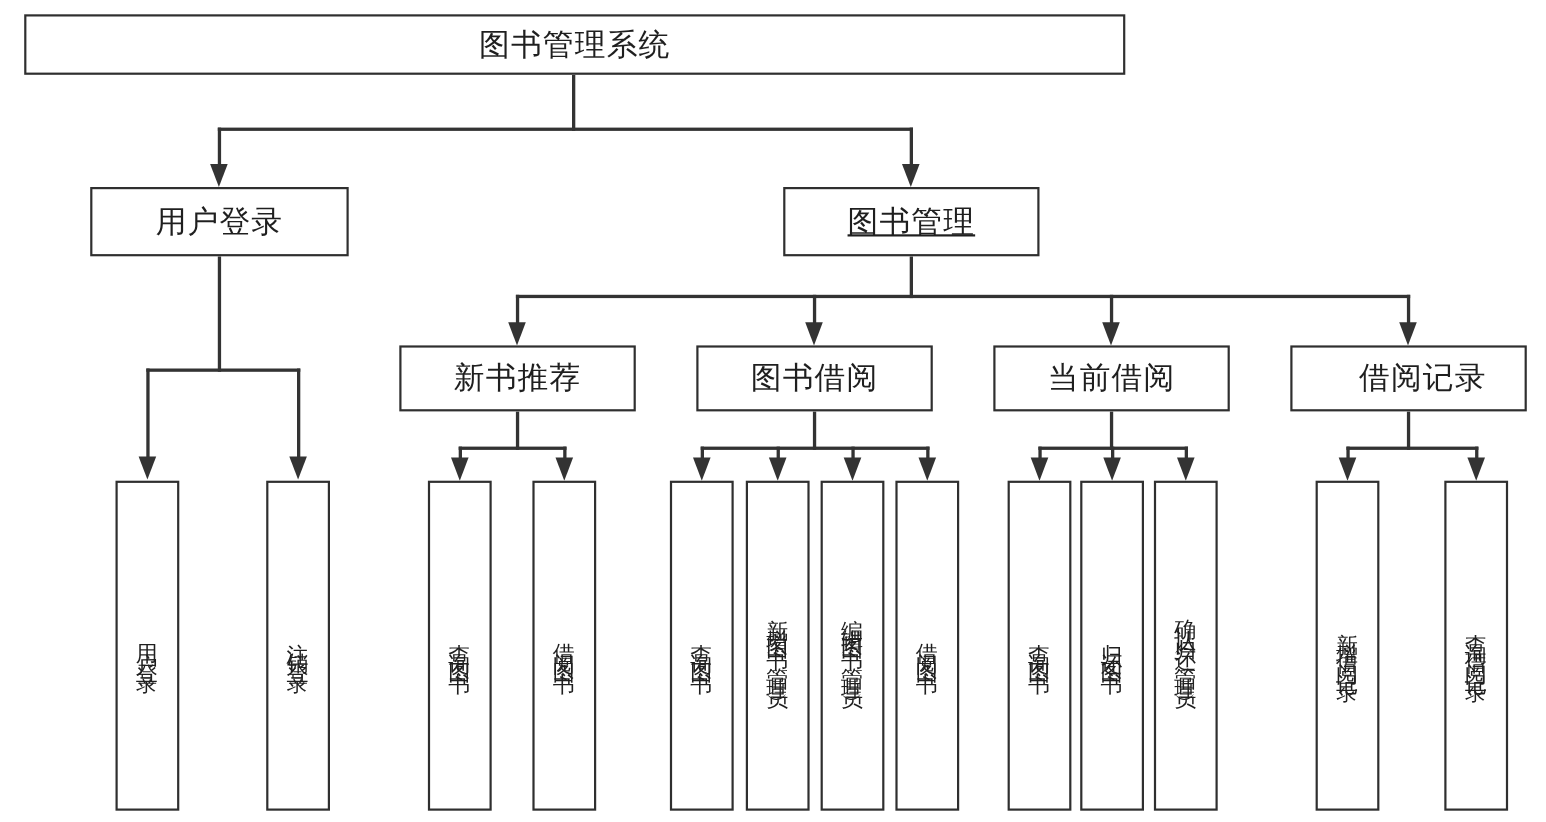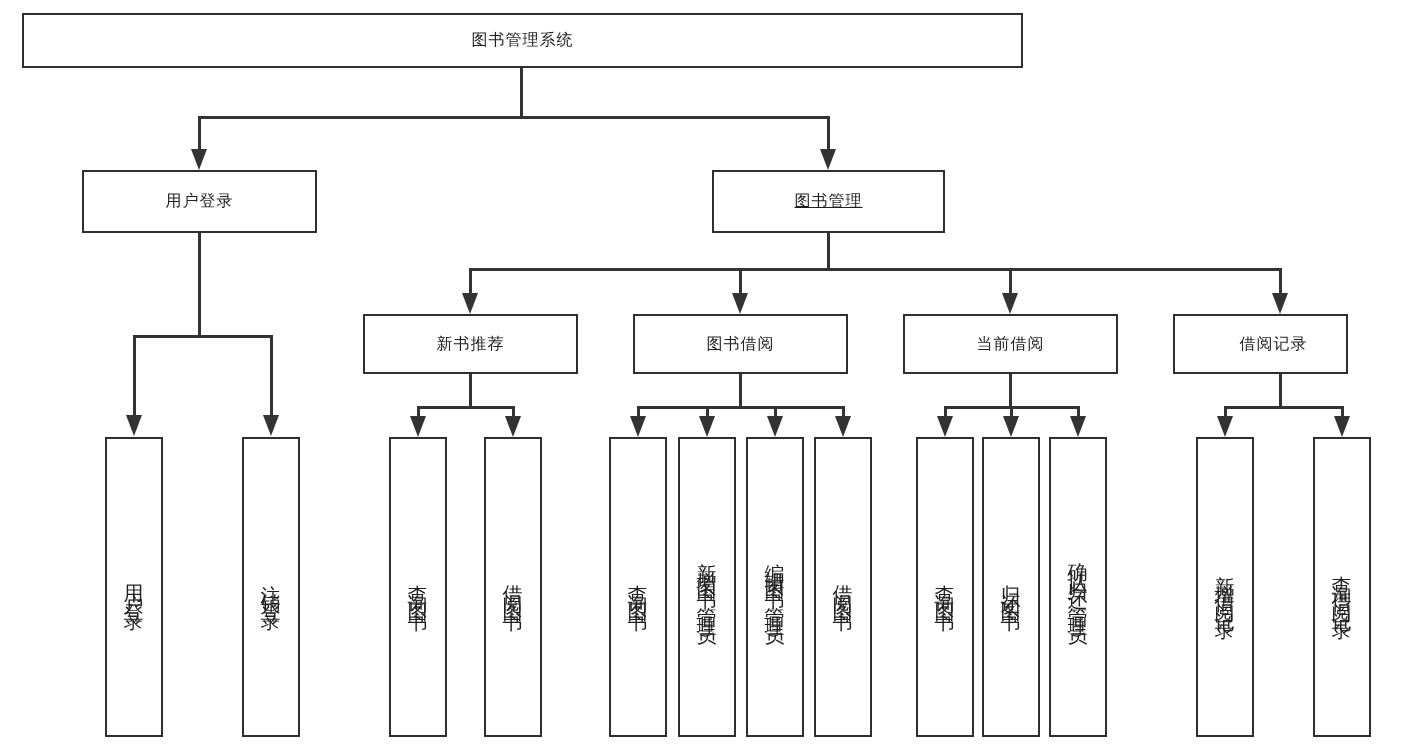--- a/index.html
+++ b/index.html
@@ -35,21 +35,21 @@
   .box {
     position: absolute;
     box-sizing: border-box;
     border: 2px solid #2f2f2f;
     background: #ffffff;
     display: flex;
     align-items: center;
     justify-content: center;
     text-align: center;
   }
-  .box.h { font-size: 16px; letter-spacing: 1px; }
+  .box.h { font-size: 28px; letter-spacing: 1px; }
   .leaf {
     position: absolute;
     box-sizing: border-box;
     border: 2px solid #2f2f2f;
     background: #ffffff;
     width: 58px;
     height: 300px;
     display: flex;
     align-items: center;
     justify-content: center;
@@ -149,21 +149,21 @@
 
   <div class="box h" style="left:633px; top:314px; width:215px; height:60px;">
     <span>图书借阅</span>
   </div>
   <div class="box h" style="left:363px; top:314px; width:215px; height:60px;">
     <span>新书推荐</span>
   </div>
   <div class="box h" style="left:903px; top:314px; width:215px; height:60px;">
     <span>当前借阅</span>
   </div>
-  <div class="box h" style="left:1173px; top:314px; width:175px; height:60px;padding-left:26px;">
+  <div class="box h" style="left:1173px; top:314px; width:215px; height:60px;padding-left:26px;">
     <span>借阅记录</span>
   </div>
 
   <div class="leaf" style="left:105px; top:437px;">
     <span class="vtext">用户登录</span>
   </div>
   <div class="leaf" style="left:242px; top:437px;">
     <span class="vtext">注销登录</span>
   </div>
   <div class="leaf" style="left:389px; top:437px;">

